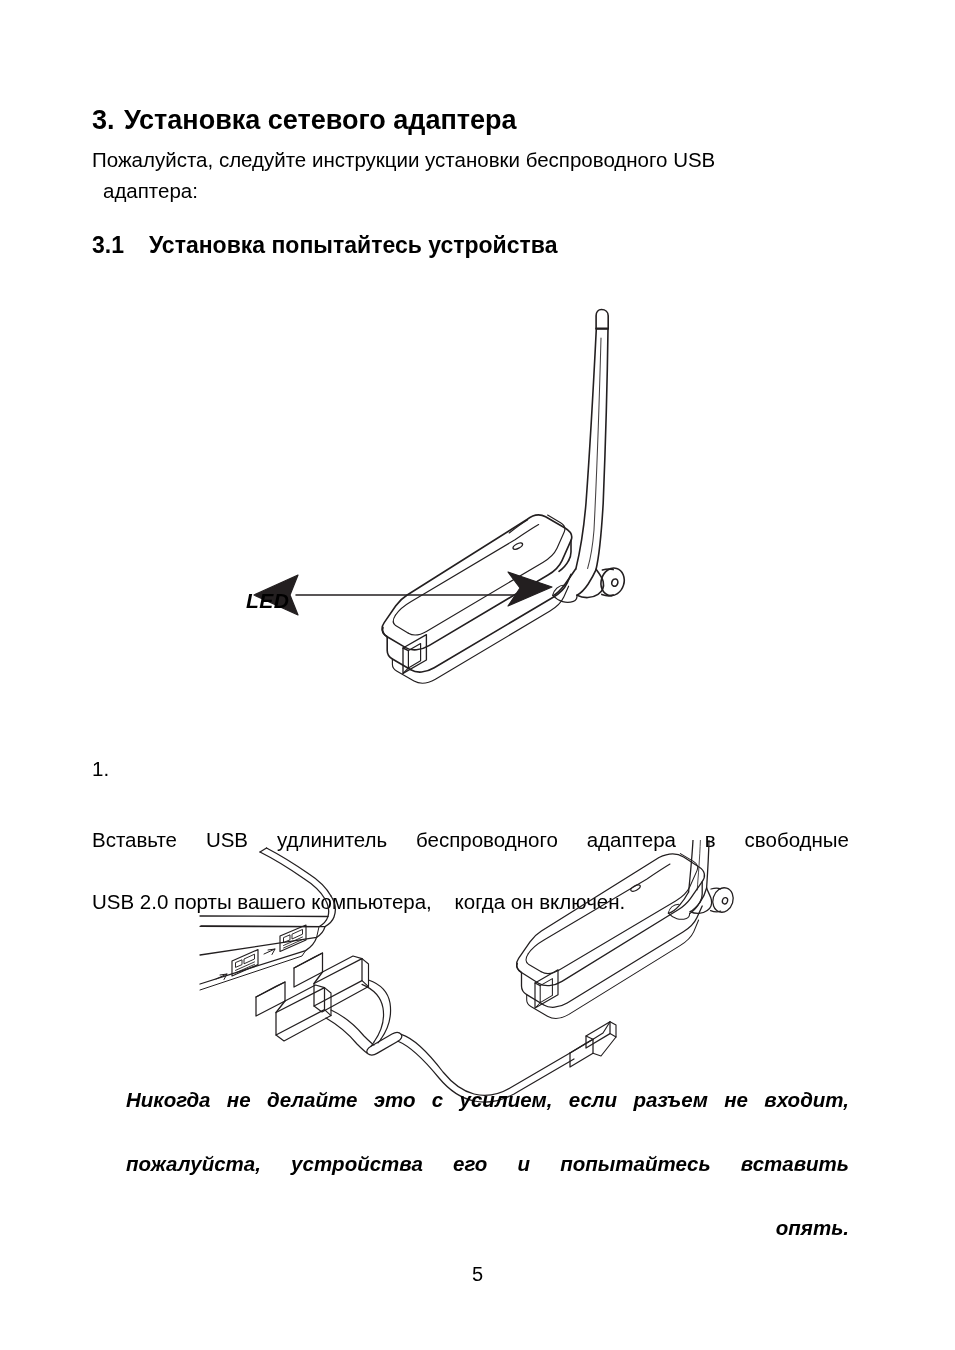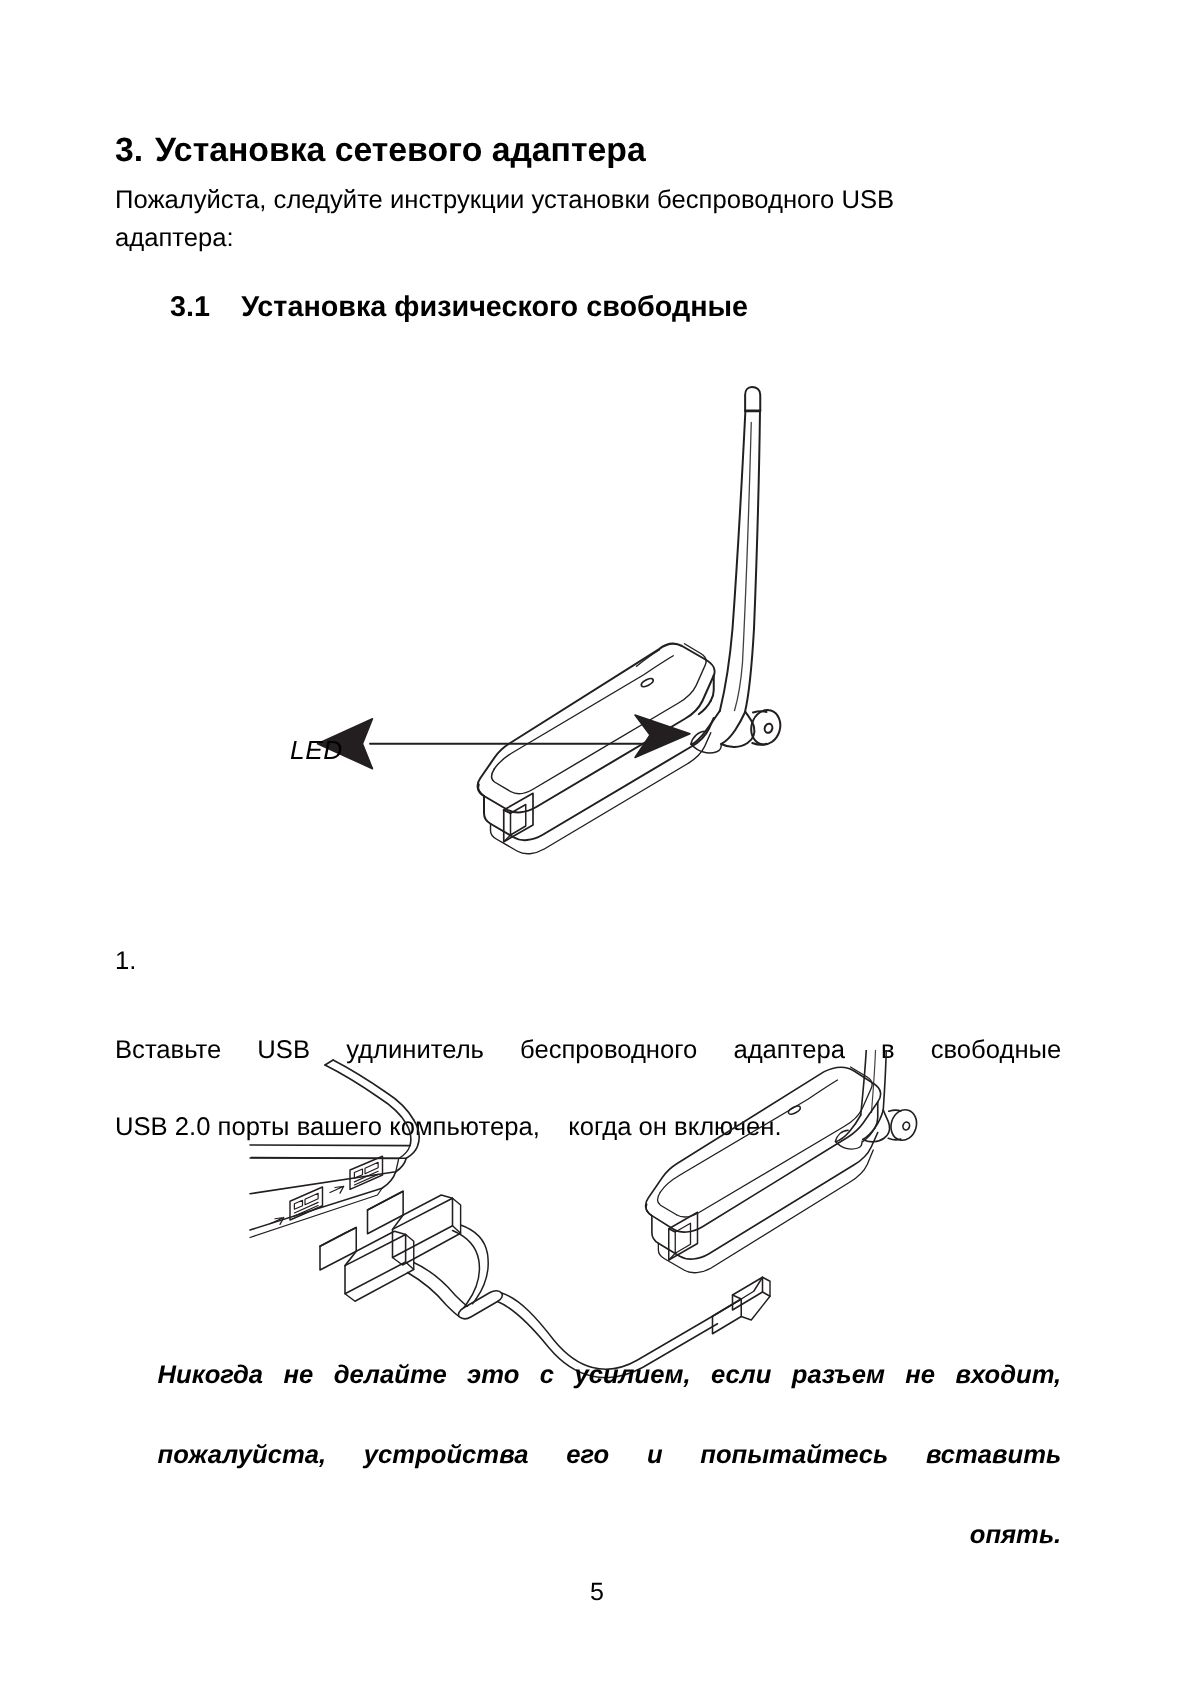--- a/index.html
+++ b/index.html
@@ -45,33 +45,33 @@
     font-size: 20.5px;
     line-height: 31px;
     text-align: justify;
     text-justify: inter-word;
   }
   .para::after {
     content: "";
     display: inline-block;
     width: 100%;
   }
-  .para .lastline { display: block; text-align: left; }
+  .para .lastline { display: block; text-align: left; margin-left: 11px; }
 
   .h2 {
     position: absolute;
     left: 92px;
     top: 230px;
     width: 760px;
     font-size: 23px;
     font-weight: bold;
     line-height: 30px;
     white-space: pre;
   }
-  .h2 .num { display: inline-block; width: 57px; margin-left: 44px; }
+  .h2 .num { display: inline-block; width: 57px; }
 
   
   .listitem {
     position: absolute;
     left: 92px;
     top: 753px;
     width: 757px;
     font-size: 20.5px;
     line-height: 31px;
   }
@@ -145,39 +145,39 @@
   #figure-laptop-connection {
     left: 198px;
     top: 840px;
     width: 562px;
     height: 282px;
   }
   .fig svg { display: block; }
 
   .led-label {
     position: absolute;
-    left: 232px;
+    left: 246px;
     top: 589px;
     font-size: 21px;
-    font-weight: normal;
+    font-weight: bold;
     font-style: italic;
     letter-spacing: 0.5px;
     line-height: 24px;
   }
 </style>
 </head>
 <body>
 
 <div class="page">
 
   <div class="h1"><span class="num">3.</span><span>Установка сетевого адаптера</span></div>
 
   <div class="para"><span>Пожалуйста, следуйте инструкции установки беспроводного USB</span><span class="lastline">адаптера:</span></div>
 
-  <div class="h2"><span class="num">3.1</span><span>Установка физического свободные</span></div>
+  <div class="h2"><span class="num">3.1</span><span>Установка попытайтесь устройства</span></div>
 
   <div class="fig" id="figure-adapter-led">
     <svg width="420" height="420" viewBox="0 0 420 420" fill="none" stroke="#231f20" stroke-width="1.6" stroke-linecap="round" stroke-linejoin="round">
 
       <g>
 
         <path d="M361.5 11.5 C358.3 11.5 356.1 14.0 356.1 17.8 L356.1 31.0 L368.2 31.0 L368.2 17.8 C368.2 14.0 365.4 11.5 361.5 11.5 Z"></path>
         <path d="M356.1 30.4 L368.2 30.4"></path>
 
         <path d="M356.3 31.0 C354.0 77 350.0 150 346.0 205 C342.8 243 338.0 262 335.8 271.0"></path>

